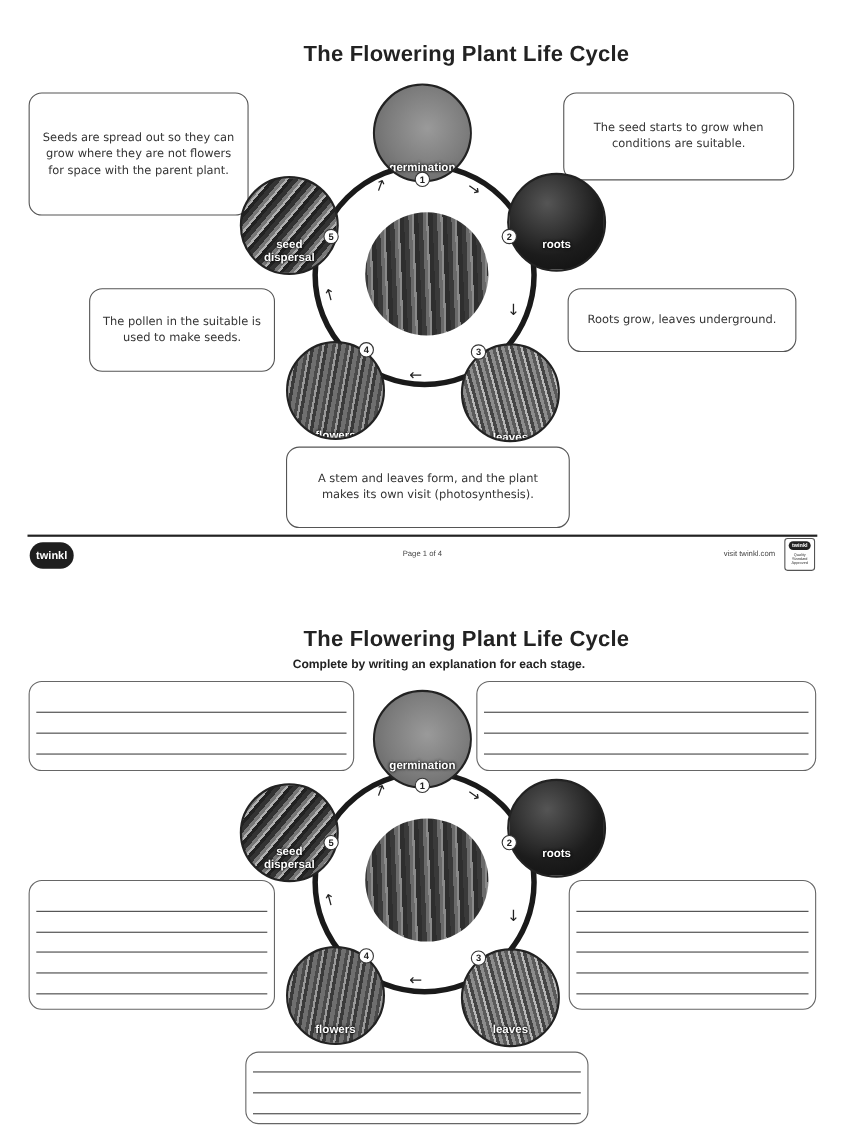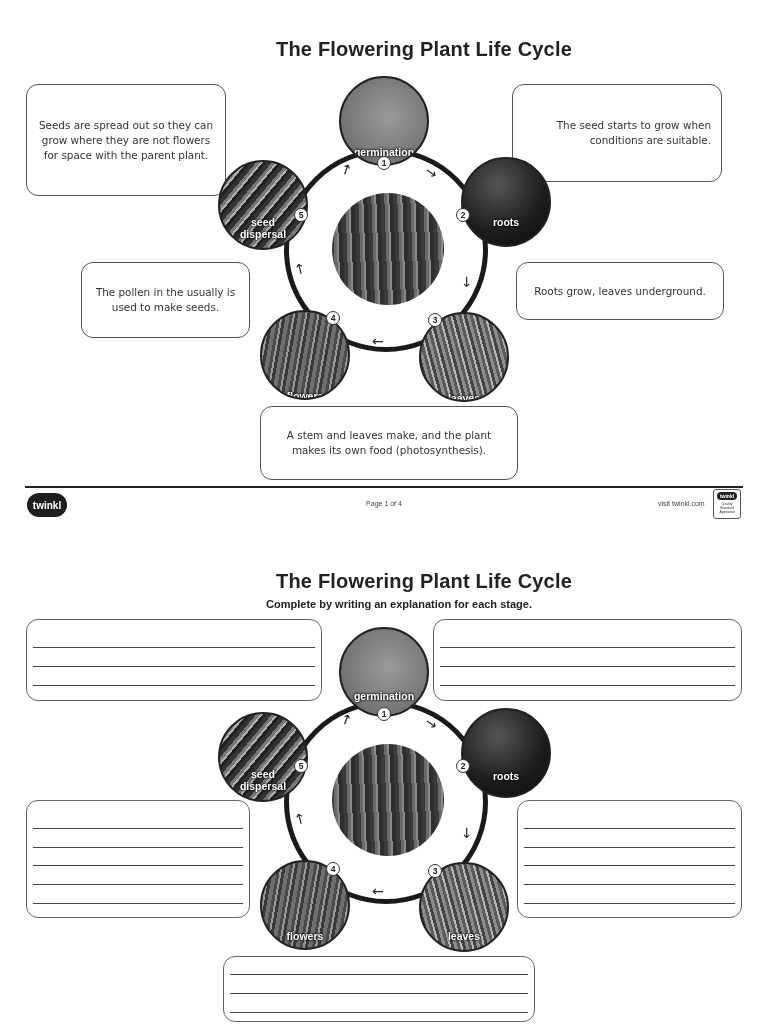--- a/index.html
+++ b/index.html
@@ -27,24 +27,24 @@
   .badge .bl { background:#222; color:#fff; font-size:5px; font-weight:bold; border-radius:5px; padding:1px 3px; font-family:"Liberation Sans", sans-serif; }
   .badge .bt { font-size:3.5px; color:#333; text-align:center; line-height:4px; margin-top:2px; font-family:"Liberation Sans", sans-serif; }
 </style>
 </head>
 <body>
 
 <div>
   <div class="title" style="top:38px;">The Flowering Plant Life Cycle</div>
 
   <div class="box" style="left:26px;top:84px;width:200px;height:112px;">Seeds are spread out so they can grow where they are not flowers for space with the parent plant.</div>
-  <div class="box" style="left:512px;top:84px;width:210px;height:98px;text-align:right;">The seed starts to grow when conditions are suitable.</div>
-  <div class="box" style="left:81px;top:262px;width:169px;height:76px;">The pollen in the usually is used to make seeds.</div>
+  <div class="box" style="left:512px;top:84px;width:210px;height:80px;">The seed starts to grow when conditions are suitable.</div>
+  <div class="box" style="left:81px;top:262px;width:169px;height:76px;">The pollen in the suitable is used to make seeds.</div>
   <div class="box" style="left:516px;top:262px;width:208px;height:58px;">Roots grow, leaves underground.</div>
-  <div class="box" style="left:260px;top:406px;width:258px;height:74px;">A stem and leaves make, and the plant makes its own food (photosynthesis).</div>
+  <div class="box" style="left:260px;top:406px;width:258px;height:74px;">A stem and leaves form, and the plant makes its own visit (photosynthesis).</div>
 
   <div>
     <div class="ring" style="left:284px;top:148px;width:204px;height:204px;"></div>
     <div class="stage photo-center" style="left:332px;top:193px;width:112px;height:112px;"></div>
 
     <div class="stage photo-germ" style="left:339px;top:76px;width:90px;height:90px;">
       <span class="lbl" style="top:-6px;">germination</span>
     </div>
     <div class="num" style="left:377px;top:156px;">1</div>
 

